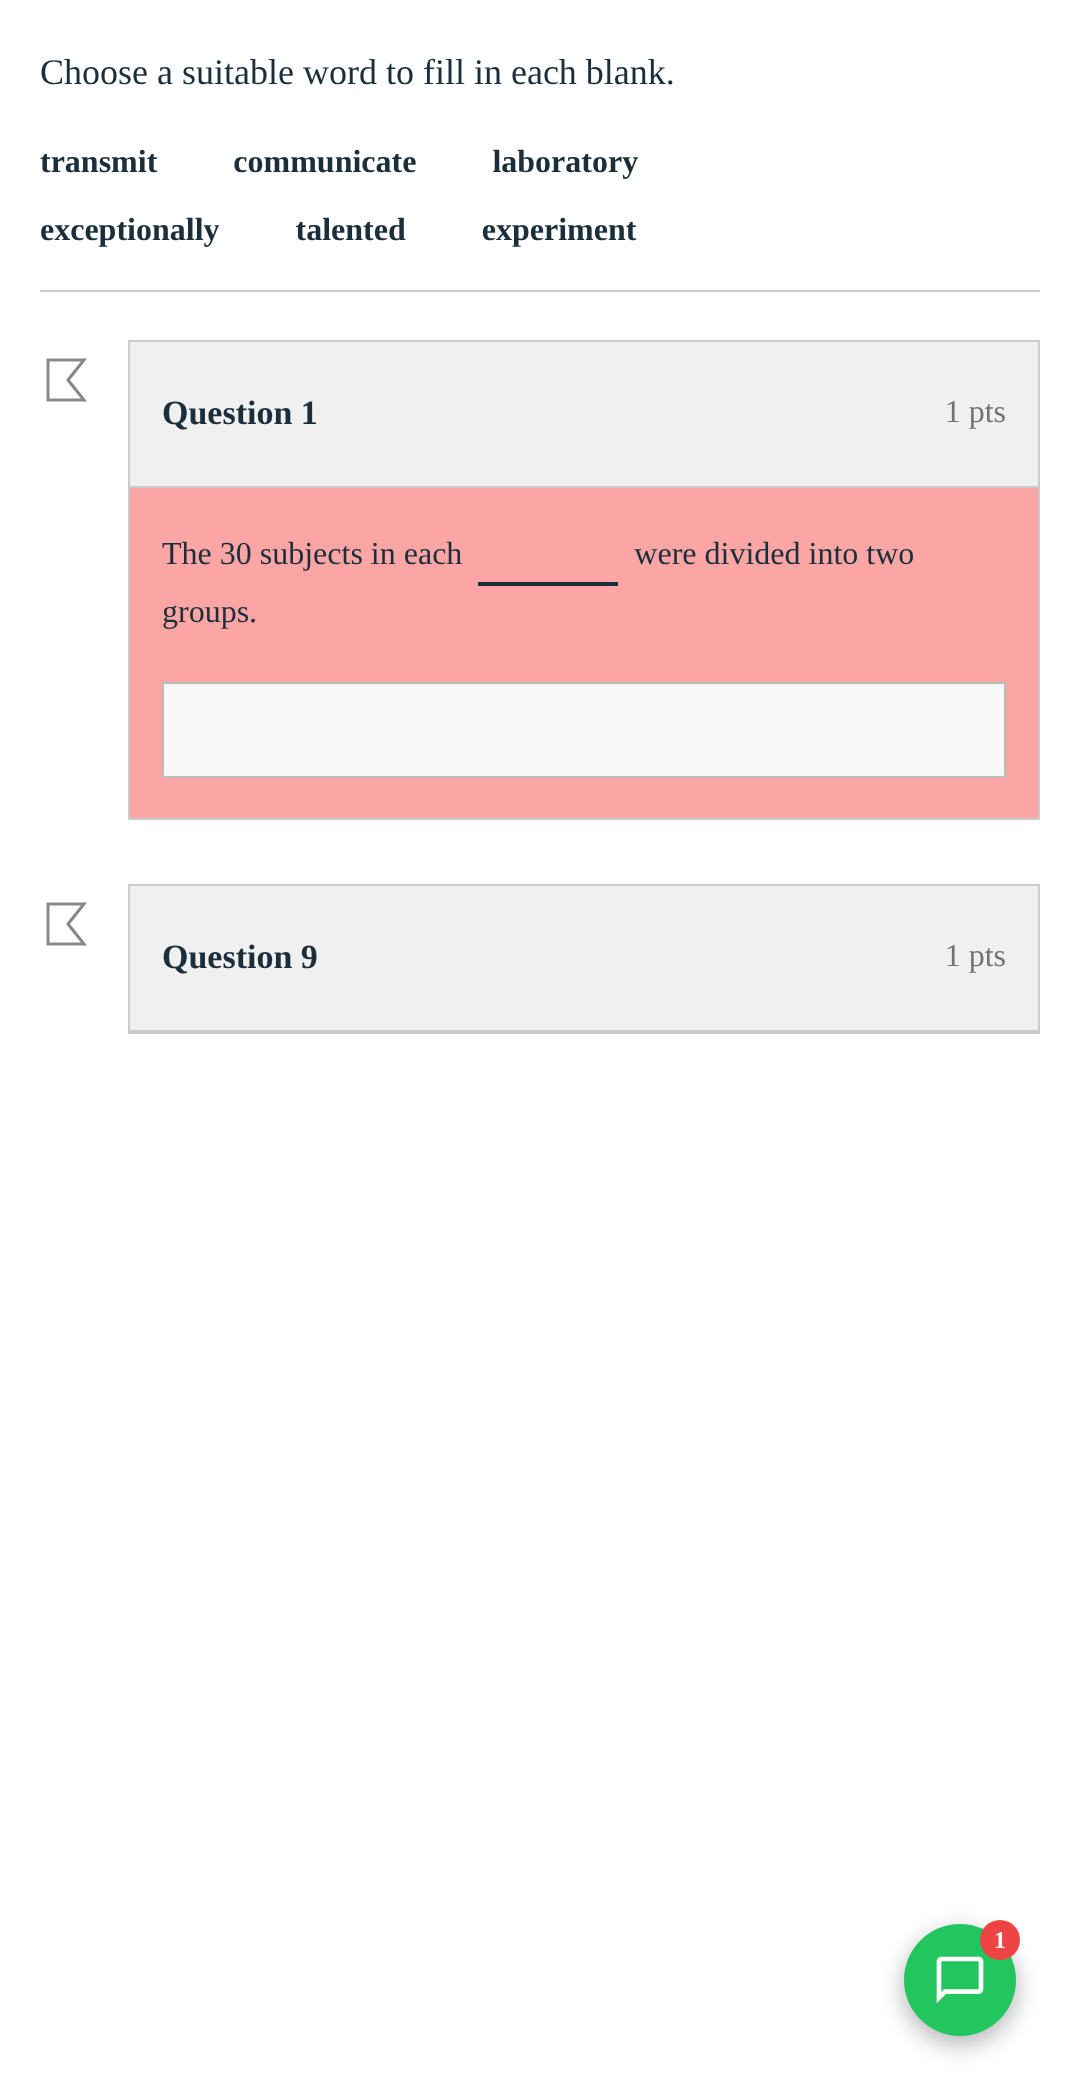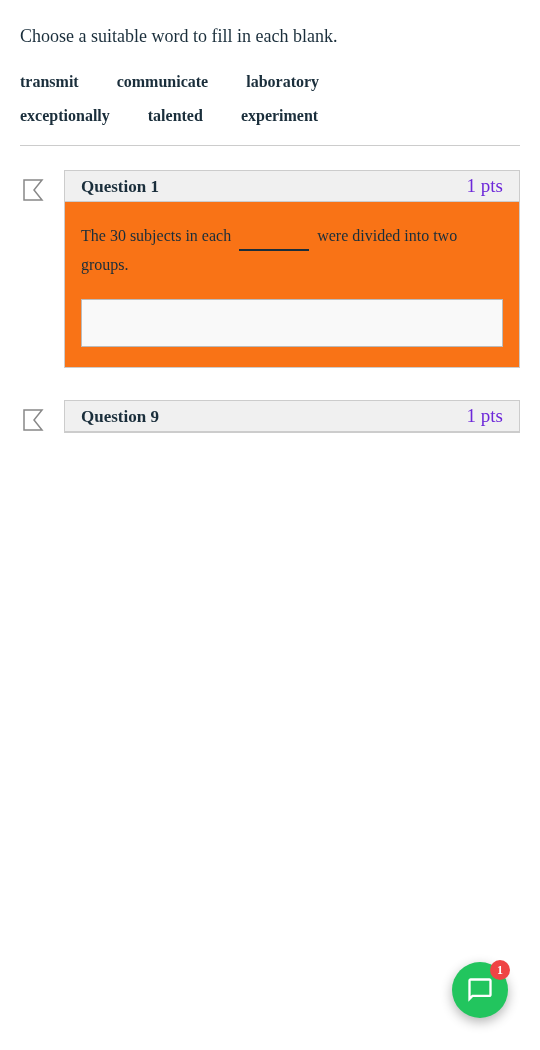--- a/index.html
+++ b/index.html
@@ -72,39 +72,39 @@
     .question-box {
       border: 1px solid #cccccc;
       flex: 1;
       overflow: hidden;
     }
 
     .question-header {
       background: #f0f0f0;
       display: flex;
       justify-content: space-between;
-      align-items: flex-end;
-      padding: 4px 16px;
+      align-items: center;
+      padding: 26px 16px;
       border-bottom: 1px solid #cccccc;
     }
 
     .question-title {
       font-size: 17px;
       font-weight: 700;
       color: #1a2e3b;
     }
 
     .question-pts {
-      font-size: 19px;
-      color: #6d28d9;
+      font-size: 16px;
+      color: #737373;
     }
 
     .question-body {
       padding: 20px 16px;
-      background: #f97316;
+      background: #fca5a5;
     }
 
     .question-text {
       font-size: 16px;
       line-height: 1.7;
       color: #1a2e3b;
       margin-bottom: 20px;
     }
 
     .answer-input {

